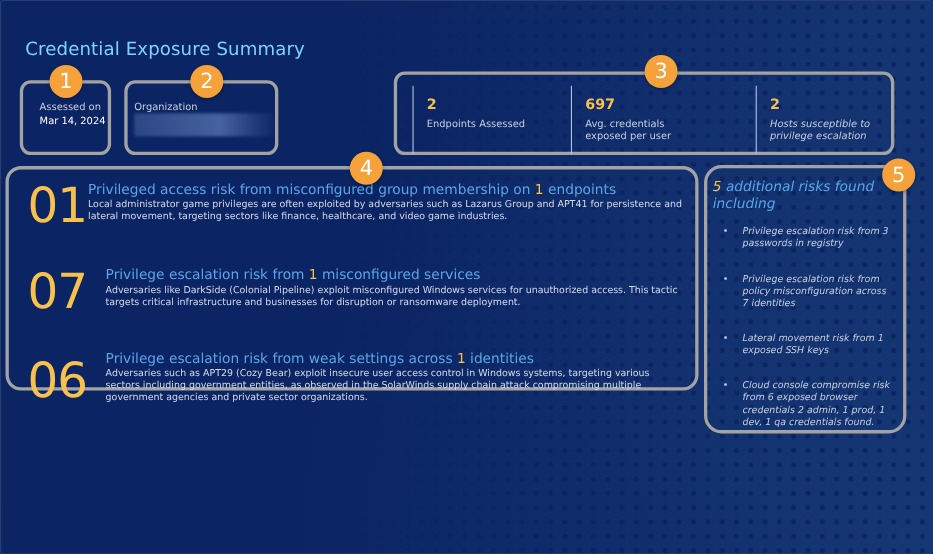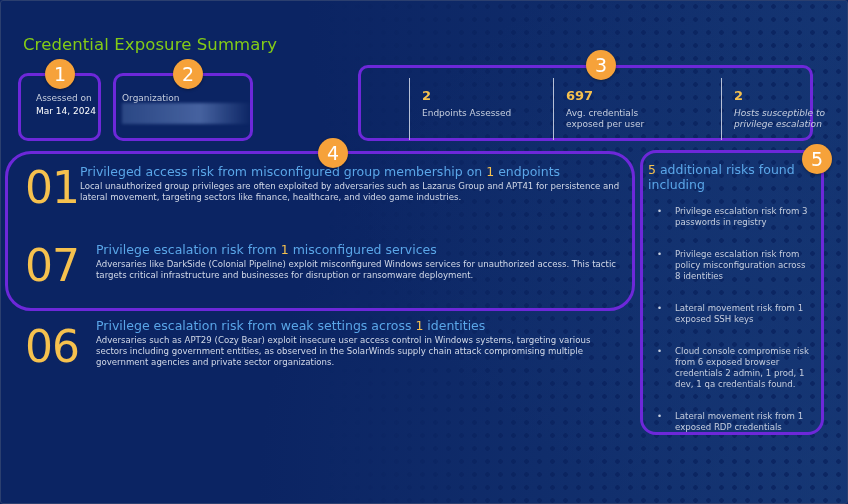--- a/index.html
+++ b/index.html
@@ -22,28 +22,27 @@
   .dots {
     position: absolute; inset: 0;
     background-image: radial-gradient(circle, rgba(10,35,95,0.9) 2px, transparent 2.6px);
     background-size: 13px 13px;
     -webkit-mask-image: linear-gradient(90deg, transparent 38%, #000 60%, #000 100%);
     mask-image: linear-gradient(90deg, transparent 38%, #000 60%, #000 100%);
     opacity: 0.9;
   }
   .title {
     position: absolute; left: 23px; top: 35px;
-    font-size: 16.5px; font-weight: normal; color: #84cc16;
+    font-size: 16.5px; font-weight: normal; color: #7dd3fc;
     letter-spacing: 0.1px;
   }
   .box {
     position: absolute;
-    border: 3px solid #6d28d9;
+    border: 3px solid #a3a3a3;
     border-radius: 10px;
-    padding-left: 34px;
   }
   .badge {
     position: absolute;
     width: 30px; height: 30px; border-radius: 50%;
     background: #f6a23a; color: #fff;
     font-size: 19px; line-height: 30px; text-align: center;
     box-shadow: 0 1px 3px rgba(0,0,0,0.35);
     z-index: 5;
   }
   .small-label { font-size: 9px; color: #c6cede; }
@@ -118,50 +117,49 @@
       <div class="stat-label" style="width:100px;">Avg. credentials exposed per user</div>
     </div>
     <div class="stat">
       <div class="stat-num">2</div>
       <div class="stat-label" style="width:100px;font-style:italic;">Hosts susceptible to privilege escalation</div>
     </div>
   </div>
 </div>
 <div class="badge" style="left:586px; top:50px;">3</div>
 
-<div class="box" style="left:5px; top:151px; width:630px; height:160px; border-radius:26px;">
+<div class="box" style="left:5px; top:151px; width:630px; height:204px; border-radius:14px;">
   <div class="risk" style="top:10px;">
     <div class="risk-num" style="left:17px;">01</div>
     <div class="risk-body" style="left:72px;">
       <div class="risk-title"><span>Privileged access risk from misconfigured group membership on </span><span class="hl">1</span><span> endpoints</span></div>
-      <div class="risk-desc">Local unauthorized group privileges are often exploited by adversaries such as Lazarus Group and APT41 for persistence and lateral movement, targeting sectors like finance, healthcare, and video game industries.</div>
+      <div class="risk-desc">Local administrator game privileges are often exploited by adversaries such as Lazarus Group and APT41 for persistence and lateral movement, targeting sectors like finance, healthcare, and video game industries.</div>
     </div>
   </div>
   <div class="risk" style="top:88px;">
     <div class="risk-num" style="left:17px;">07</div>
     <div class="risk-body" style="left:88px;">
       <div class="risk-title"><span>Privilege escalation risk from </span><span class="hl">1</span><span> misconfigured services</span></div>
       <div class="risk-desc">Adversaries like DarkSide (Colonial Pipeline) exploit misconfigured Windows services for unauthorized access. This tactic targets critical infrastructure and businesses for disruption or ransomware deployment.</div>
     </div>
   </div>
   <div class="risk" style="top:164px;">
     <div class="risk-num" style="left:17px; top:5px;">06</div>
     <div class="risk-body" style="left:88px;">
       <div class="risk-title"><span>Privilege escalation risk from weak settings across </span><span class="hl">1</span><span> identities</span></div>
       <div class="risk-desc">Adversaries such as APT29 (Cozy Bear) exploit insecure user access control in Windows systems, targeting various sectors including government entities, as observed in the SolarWinds supply chain attack compromising multiple government agencies and private sector organizations.</div>
     </div>
   </div>
 </div>
 <div class="badge" style="left:318px; top:138px;">4</div>
 
-<div class="box" style="left:640px; top:150px; width:184px; height:285px; border-radius:16px;">
+<div class="box" style="left:640px; top:150px; width:184px; height:244px; border-radius:16px;font-style:italic;">
   <div style="position:absolute; left:5px; top:9px; right:8px;">
     <div class="side-head"><span class="hl">5</span><span> additional risks found including</span></div>
     <ul class="side-list">
       <li>Privilege escalation risk from 3 passwords in registry</li>
-      <li>Privilege escalation risk from policy misconfiguration across 8 identities</li>
+      <li>Privilege escalation risk from policy misconfiguration across 7 identities</li>
       <li>Lateral movement risk from 1 exposed SSH keys</li>
       <li>Cloud console compromise risk from 6 exposed browser credentials 2 admin, 1 prod, 1 dev, 1 qa credentials found.</li>
-      <li>Lateral movement risk from 1 exposed RDP credentials</li>
     </ul>
   </div>
 </div>
 <div class="badge" style="left:802px; top:144px;">5</div>
 
 </body></html>

